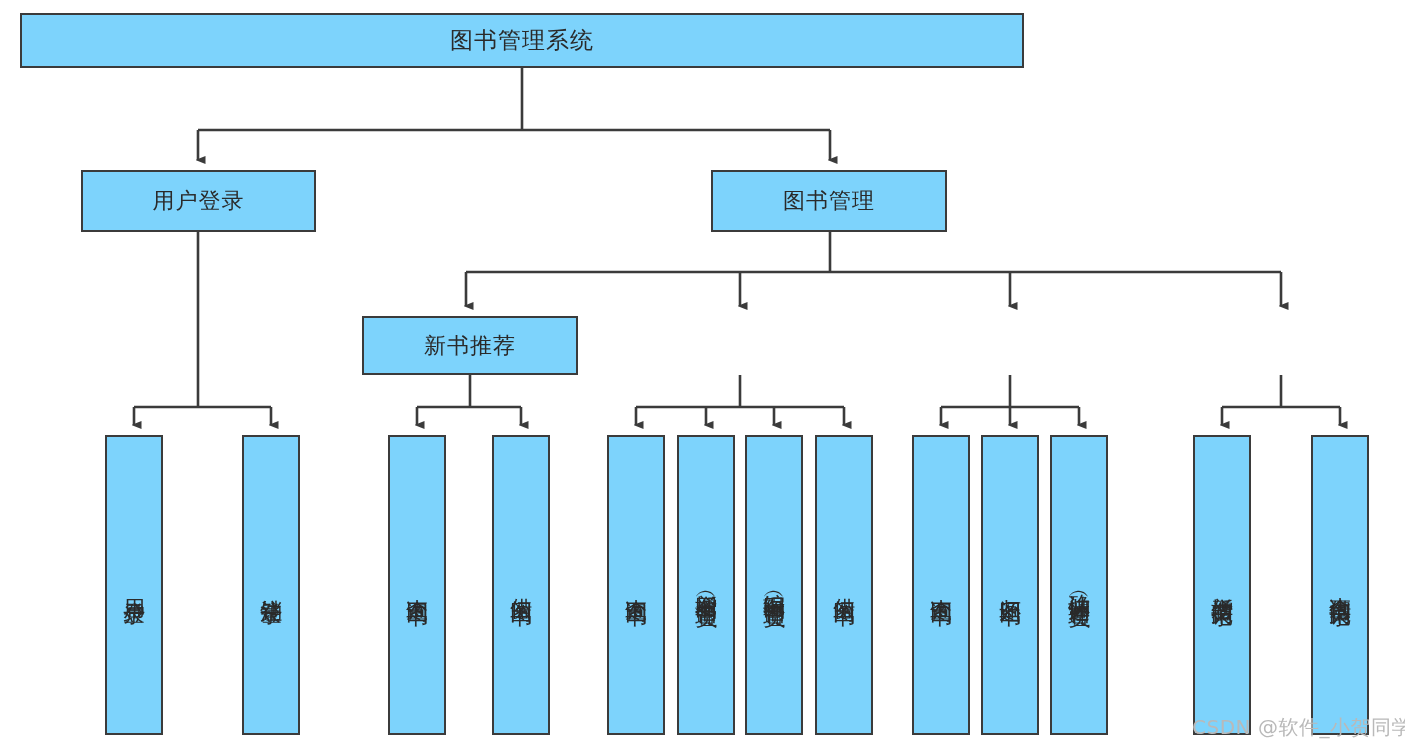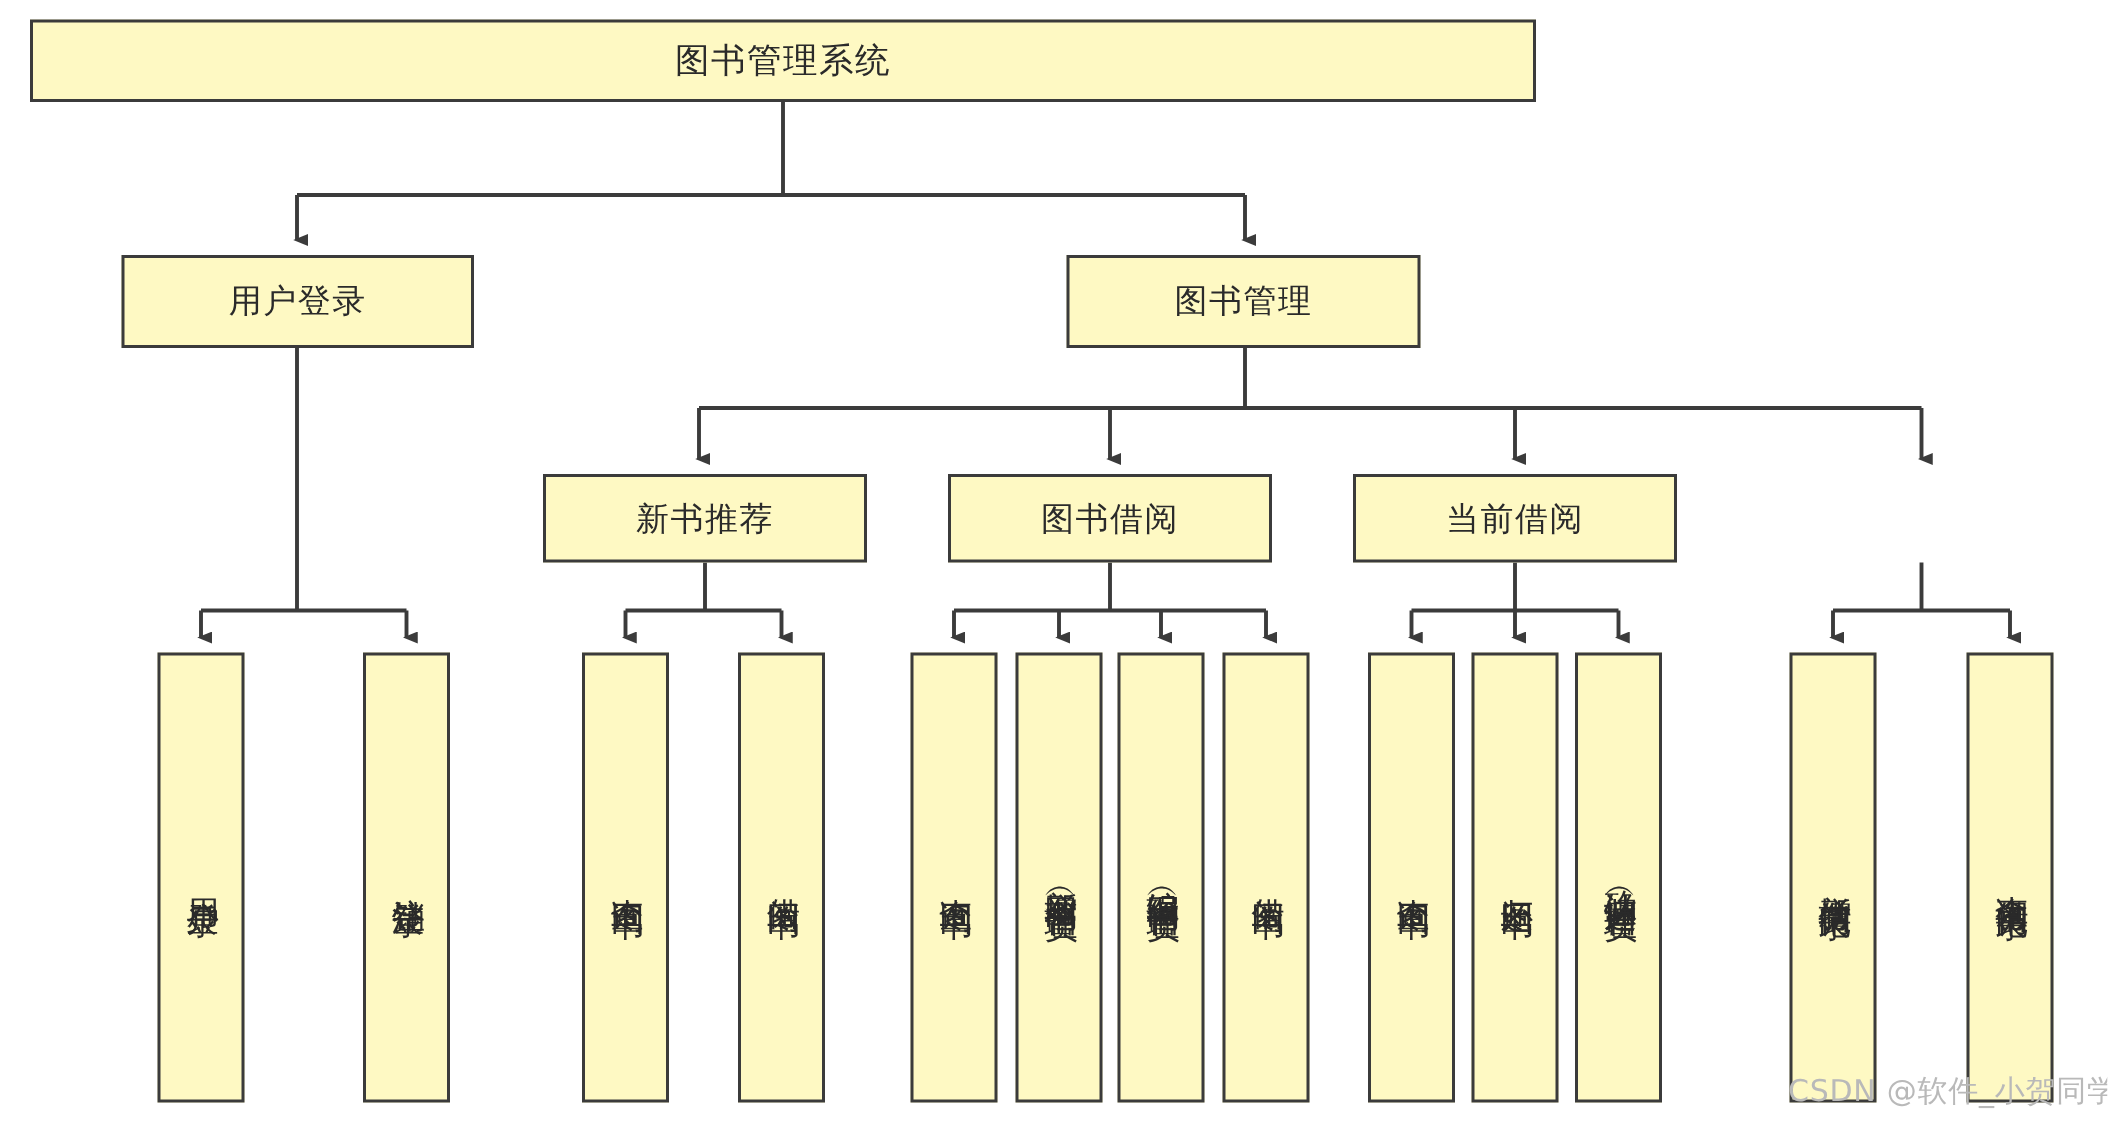--- a/index.html
+++ b/index.html
@@ -22,21 +22,21 @@
     left: 0;
     top: 0;
     width: 1405px;
     height: 747px;
     pointer-events: none;
   }
   .node {
     position: absolute;
     box-sizing: border-box;
     border: 2.5px solid #3b3b3b;
-    background: #fef9c3;
+    background: #7dd3fc;
     display: flex;
     align-items: center;
     justify-content: center;
     color: #2a2a2a;
   }
   .node.horiz {
     font-size: 22px;
     letter-spacing: 1px;
   }
   .node.horiz.root {
@@ -128,26 +128,20 @@
   <div class="node horiz" style="left:81px; top:170px; width:235px; height:62px;">
     <span>用户登录</span>
   </div>
   <div class="node horiz" style="left:362px; top:316px; width:216px; height:59px;">
     <span>新书推荐</span>
   </div>
 
   <div class="node horiz" style="left:711px; top:170px; width:236px; height:62px;">
     <span>图书管理</span>
   </div>
-  <div class="node horiz" style="left:632px; top:316px; width:216px; height:59px;">
-    <span>图书借阅</span>
-  </div>
-  <div class="node horiz" style="left:902px; top:316px; width:216px; height:59px;">
-    <span>当前借阅</span>
-  </div>
 
   <div class="node vert" style="left:105px; top:435px; width:58px; height:300px;">
     <span class="vtext">用户登录</span>
   </div>
   <div class="node vert" style="left:242px; top:435px; width:58px; height:300px;">
     <span class="vtext">注销登录</span>
   </div>
 
   <div class="node vert" style="left:388px; top:435px; width:58px; height:300px;">
     <span class="vtext">查询图书</span>

